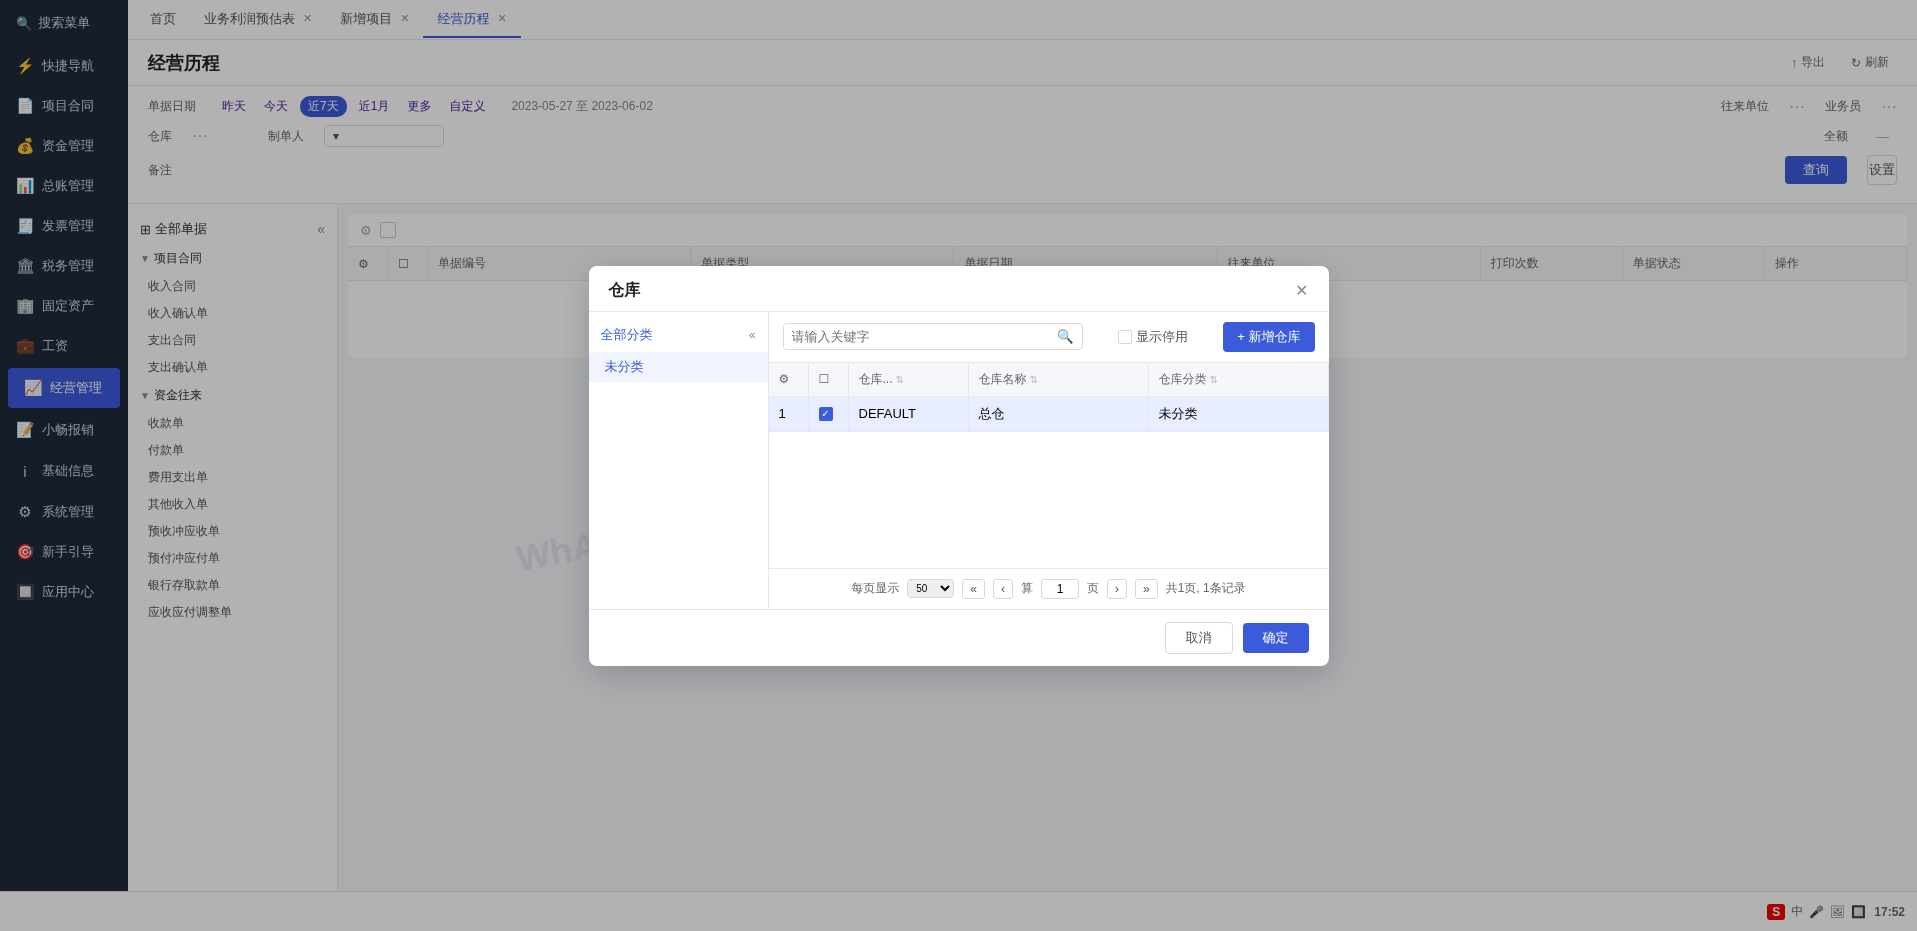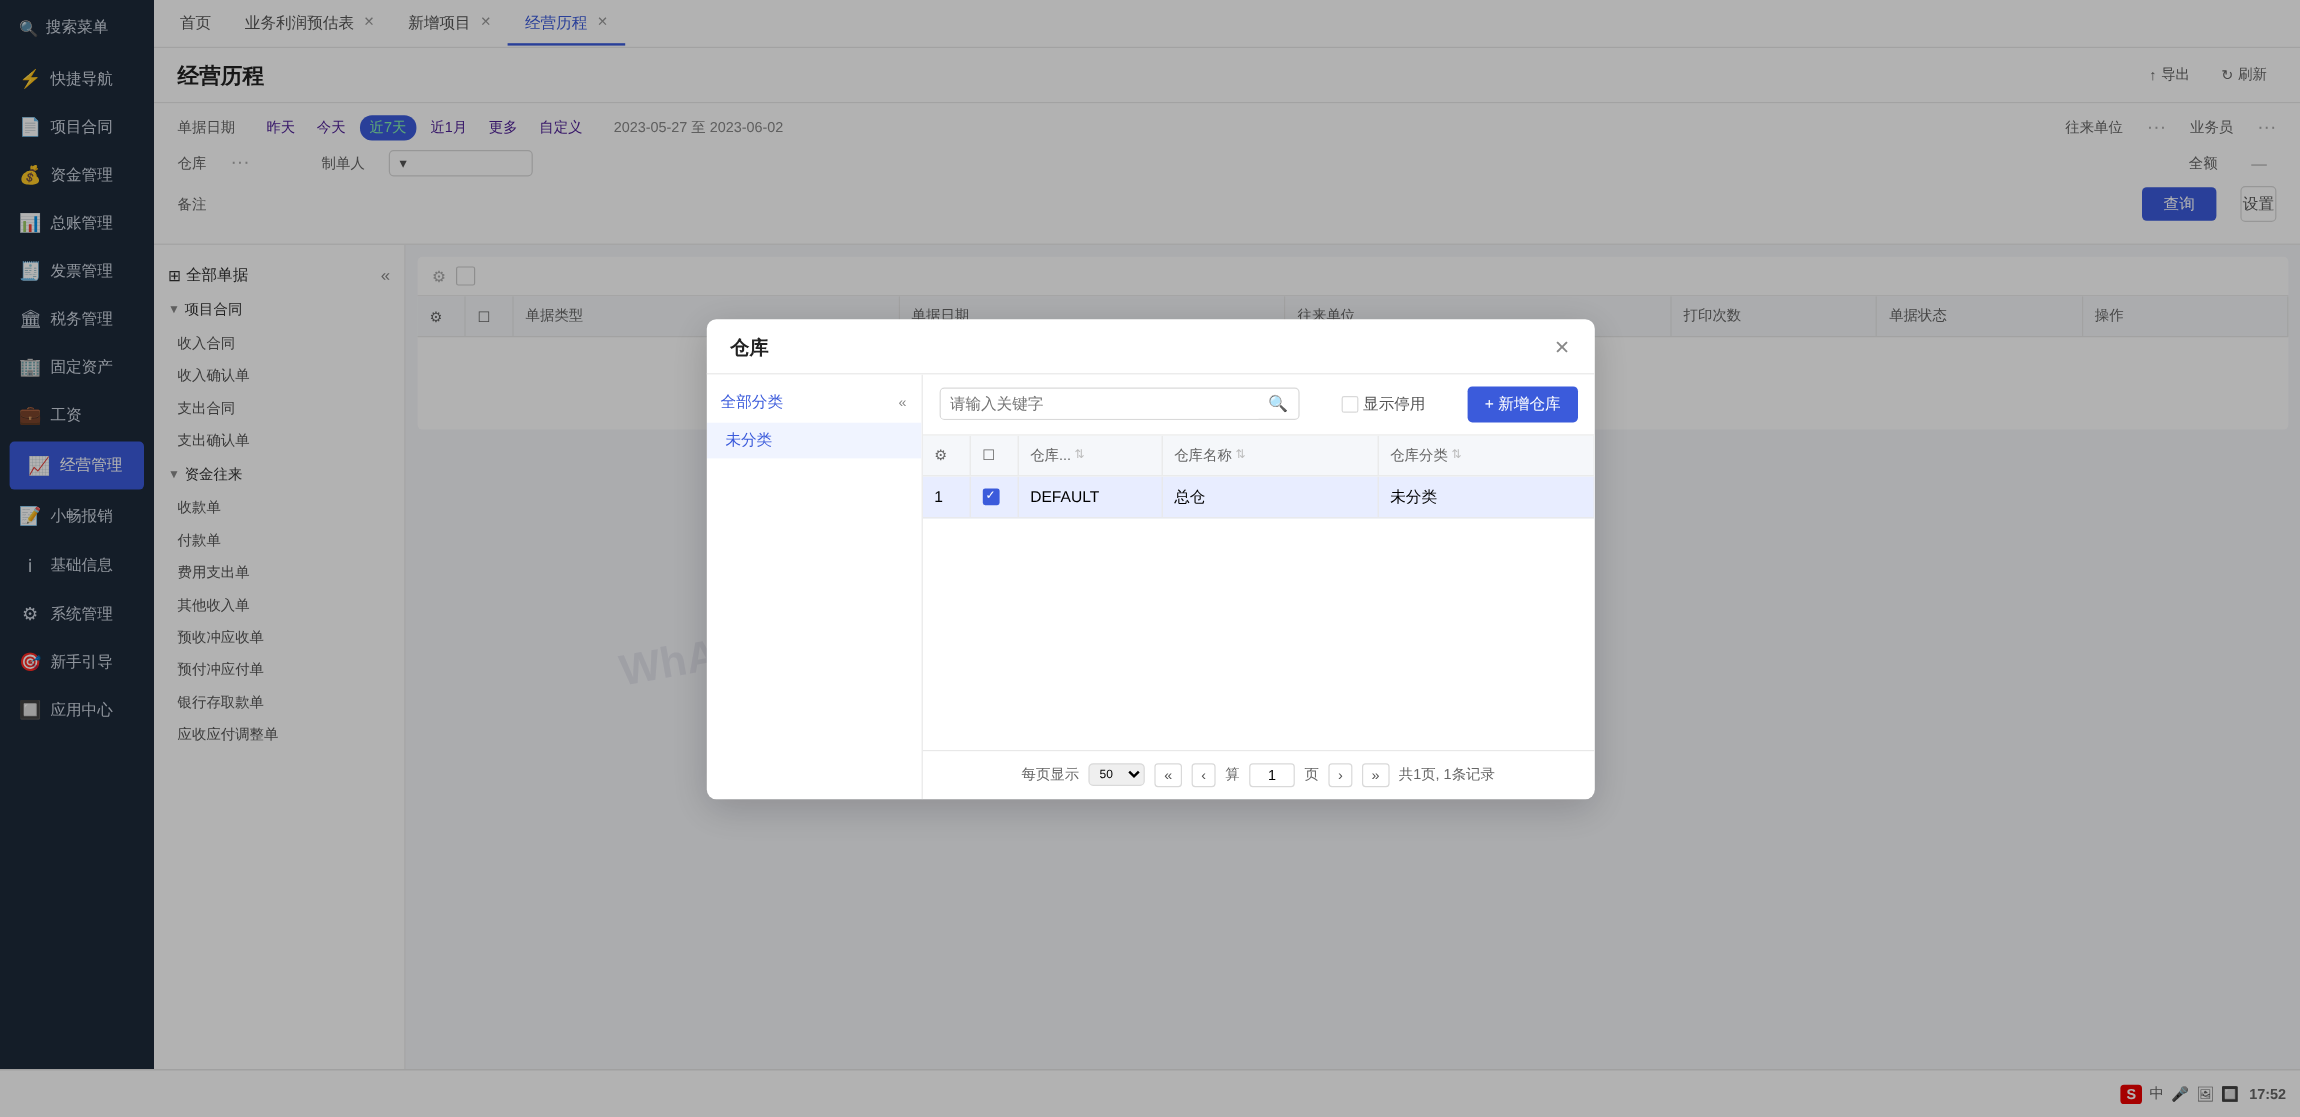--- a/index.html
+++ b/index.html
@@ -40,21 +40,21 @@
     .page-title { font-size: 18px; font-weight: 600; color: #222; }
     .page-actions { display: flex; gap: 10px; }
     .btn-export, .btn-refresh { display: flex; align-items: center; gap: 4px; font-size: 12px; color: #666; cursor: pointer; padding: 4px 8px; }
 
     
     .filter-area { background: #fff; padding: 10px 20px; border-bottom: 1px solid #e8e8e8; }
     .filter-row { display: flex; align-items: center; gap: 20px; margin-bottom: 8px; }
     .filter-label { font-size: 12px; color: #666; white-space: nowrap; }
     .filter-dates { display: flex; gap: 6px; align-items: center; }
     .date-btn { font-size: 12px; color: #4c1d95; cursor: pointer; padding: 2px 6px; border-radius: 3px; }
-    .date-btn.active { background: #3b5bdb; color: #86efac; border-radius: 10px; padding: 2px 8px; }
+    .date-btn.active { background: #3b5bdb; color: #ffffff; border-radius: 10px; padding: 2px 8px; }
     .date-range { font-size: 12px; color: #888; }
     .filter-dots { color: #aaa; cursor: pointer; font-size: 16px; }
     .filter-select { min-width: 120px; display: flex; align-items: center; gap: 4px; font-size: 12px; color: #555; border: 1px solid #d9d9d9; border-radius: 4px; padding: 3px 8px; cursor: pointer; }
     .search-btn { background: #3b5bdb; color: #fff; border: none; padding: 5px 18px; border-radius: 4px; cursor: pointer; font-size: 13px; }
     .settings-btn { border: 1px solid #d9d9d9; background: #fff; color: #555; padding: 5px 1px; border-radius: 4px; cursor: pointer; font-size: 13px; }
 
     
     .content-wrapper { display: flex; flex: 1; overflow: hidden; }
     .left-panel { width: 210px; background: #fff; border-right: 1px solid #e8e8e8; padding: 10px 0; overflow-y: auto; flex-shrink: 0; }
     .left-panel-header { display: flex; align-items: center; justify-content: space-between; padding: 6px 12px; font-size: 13px; font-weight: 500; color: #333; }
@@ -343,20 +343,21 @@
       <div class="watermark">WhAR</div>
 
       <div class="table-area">
         <div class="table-toolbar">
           <span style="font-size:13px;color:#aaa;">⚙</span>
           <span style="width:16px;height:16px;border:1px solid #ccc;display:inline-block;border-radius:2px;"></span>
         </div>
         <div class="table-header" style="display:flex;">
           <div class="th" style="width:40px;">⚙</div>
           <div class="th" style="width:40px;">☐</div>
+          <div class="th" style="flex:2;">单据编号</div>
           <div class="th" style="flex:2;font-family:Liberation Serif, serif;">单据类型</div>
           <div class="th" style="flex:2;">单据日期</div>
           <div class="th" style="flex:2;">往来单位</div>
           <div class="th" style="flex:1;">打印次数</div>
           <div class="th" style="flex:1;">单据状态</div>
           <div class="th" style="flex:1;">操作</div>
         </div>
         <div class="status-area">
           <span>未找到任何经营历程</span>
         </div>
@@ -459,20 +460,24 @@
           <span>算</span>
           <input class="dialog-page-input" value="1" style="">
           <span>页</span>
           <button class="dialog-page-btn">›</button>
           <button class="dialog-page-btn">»</button>
           <span>共1页, 1条记录</span>
         </div>
       </div>
     </div>
 
+    <div class="dialog-footer">
+      <button class="btn-cancel">取消</button>
+      <button class="btn-confirm">确定</button>
+    </div>
   </div>
 </div>
 
 <div class="taskbar">
   <div class="taskbar-icons">
     <span style="background:#e00;color:#fff;padding:1px 5px;border-radius:3px;font-weight:bold;font-size:12px;">S</span>
     <span>中</span>
     <span>🎤</span>
     <span>🖼</span>
     <span>🔲</span>

